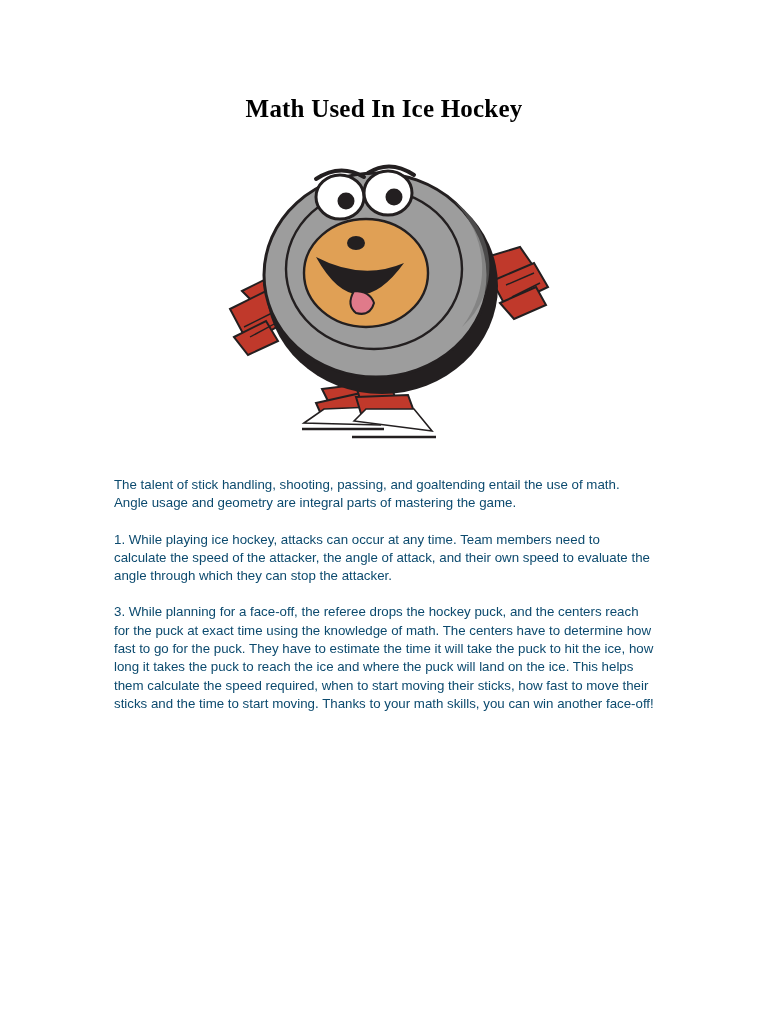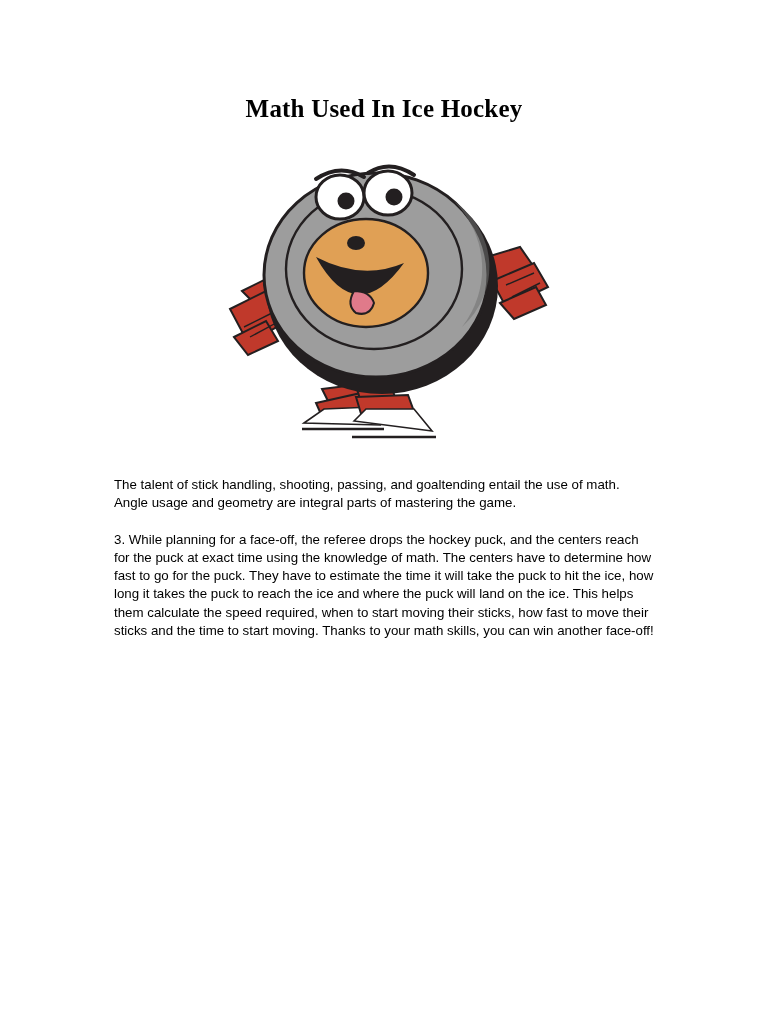--- a/index.html
+++ b/index.html
@@ -45,21 +45,21 @@
     position: absolute;
     left: 114px;
     right: 114px;
     top: 476px;
   }
   .para {
     font-size: 13.3px;
     line-height: 18.3px;
     margin: 0 0 18px 0;
     text-align: left;
-    color: #000000;
+    color: #0c4a6e;
   }
   .para:last-child { margin-bottom: 12px; }
 </style>
 </head>
 <body>
 
 <div class="page">
 
   <h1 class="doc-title">Math Used In Ice Hockey</h1>
 
@@ -116,16 +116,17 @@
         <ellipse cx="152" cy="102" rx="9" ry="7" fill="#231f20"></ellipse>
 
         <path d="M112 116 Q152 188 200 122 Q158 140 112 116 Z" fill="#231f20"></path>
         <path d="M150 150 Q166 150 170 162 Q166 176 152 172 Q142 164 150 150 Z" fill="#e07a8a" stroke="#231f20" stroke-width="2"></path>
       </g>
     </svg>
   </div>
 
   <div class="body-text">
     <p class="para">The talent of stick handling, shooting, passing, and goaltending entail the use of math. Angle usage and geometry are integral parts of mastering the game.</p>
+    <p class="para">1. While playing ice hockey, attacks can occur at any time. Team members need to calculate the speed of the attacker, the angle of attack, and their own speed to evaluate the angle through which they can stop the attacker.</p>
     <p class="para">3. While planning for a face-off, the referee drops the hockey puck, and the centers reach for the puck at exact time using the knowledge of math. The centers have to determine how fast to go for the puck. They have to estimate the time it will take the puck to hit the ice, how long it takes the puck to reach the ice and where the puck will land on the ice. This helps them calculate the speed required, when to start moving their sticks, how fast to move their sticks and the time to start moving. Thanks to your math skills, you can win another face-off!</p>
   </div>
 
 </div>
 
 </body></html>

